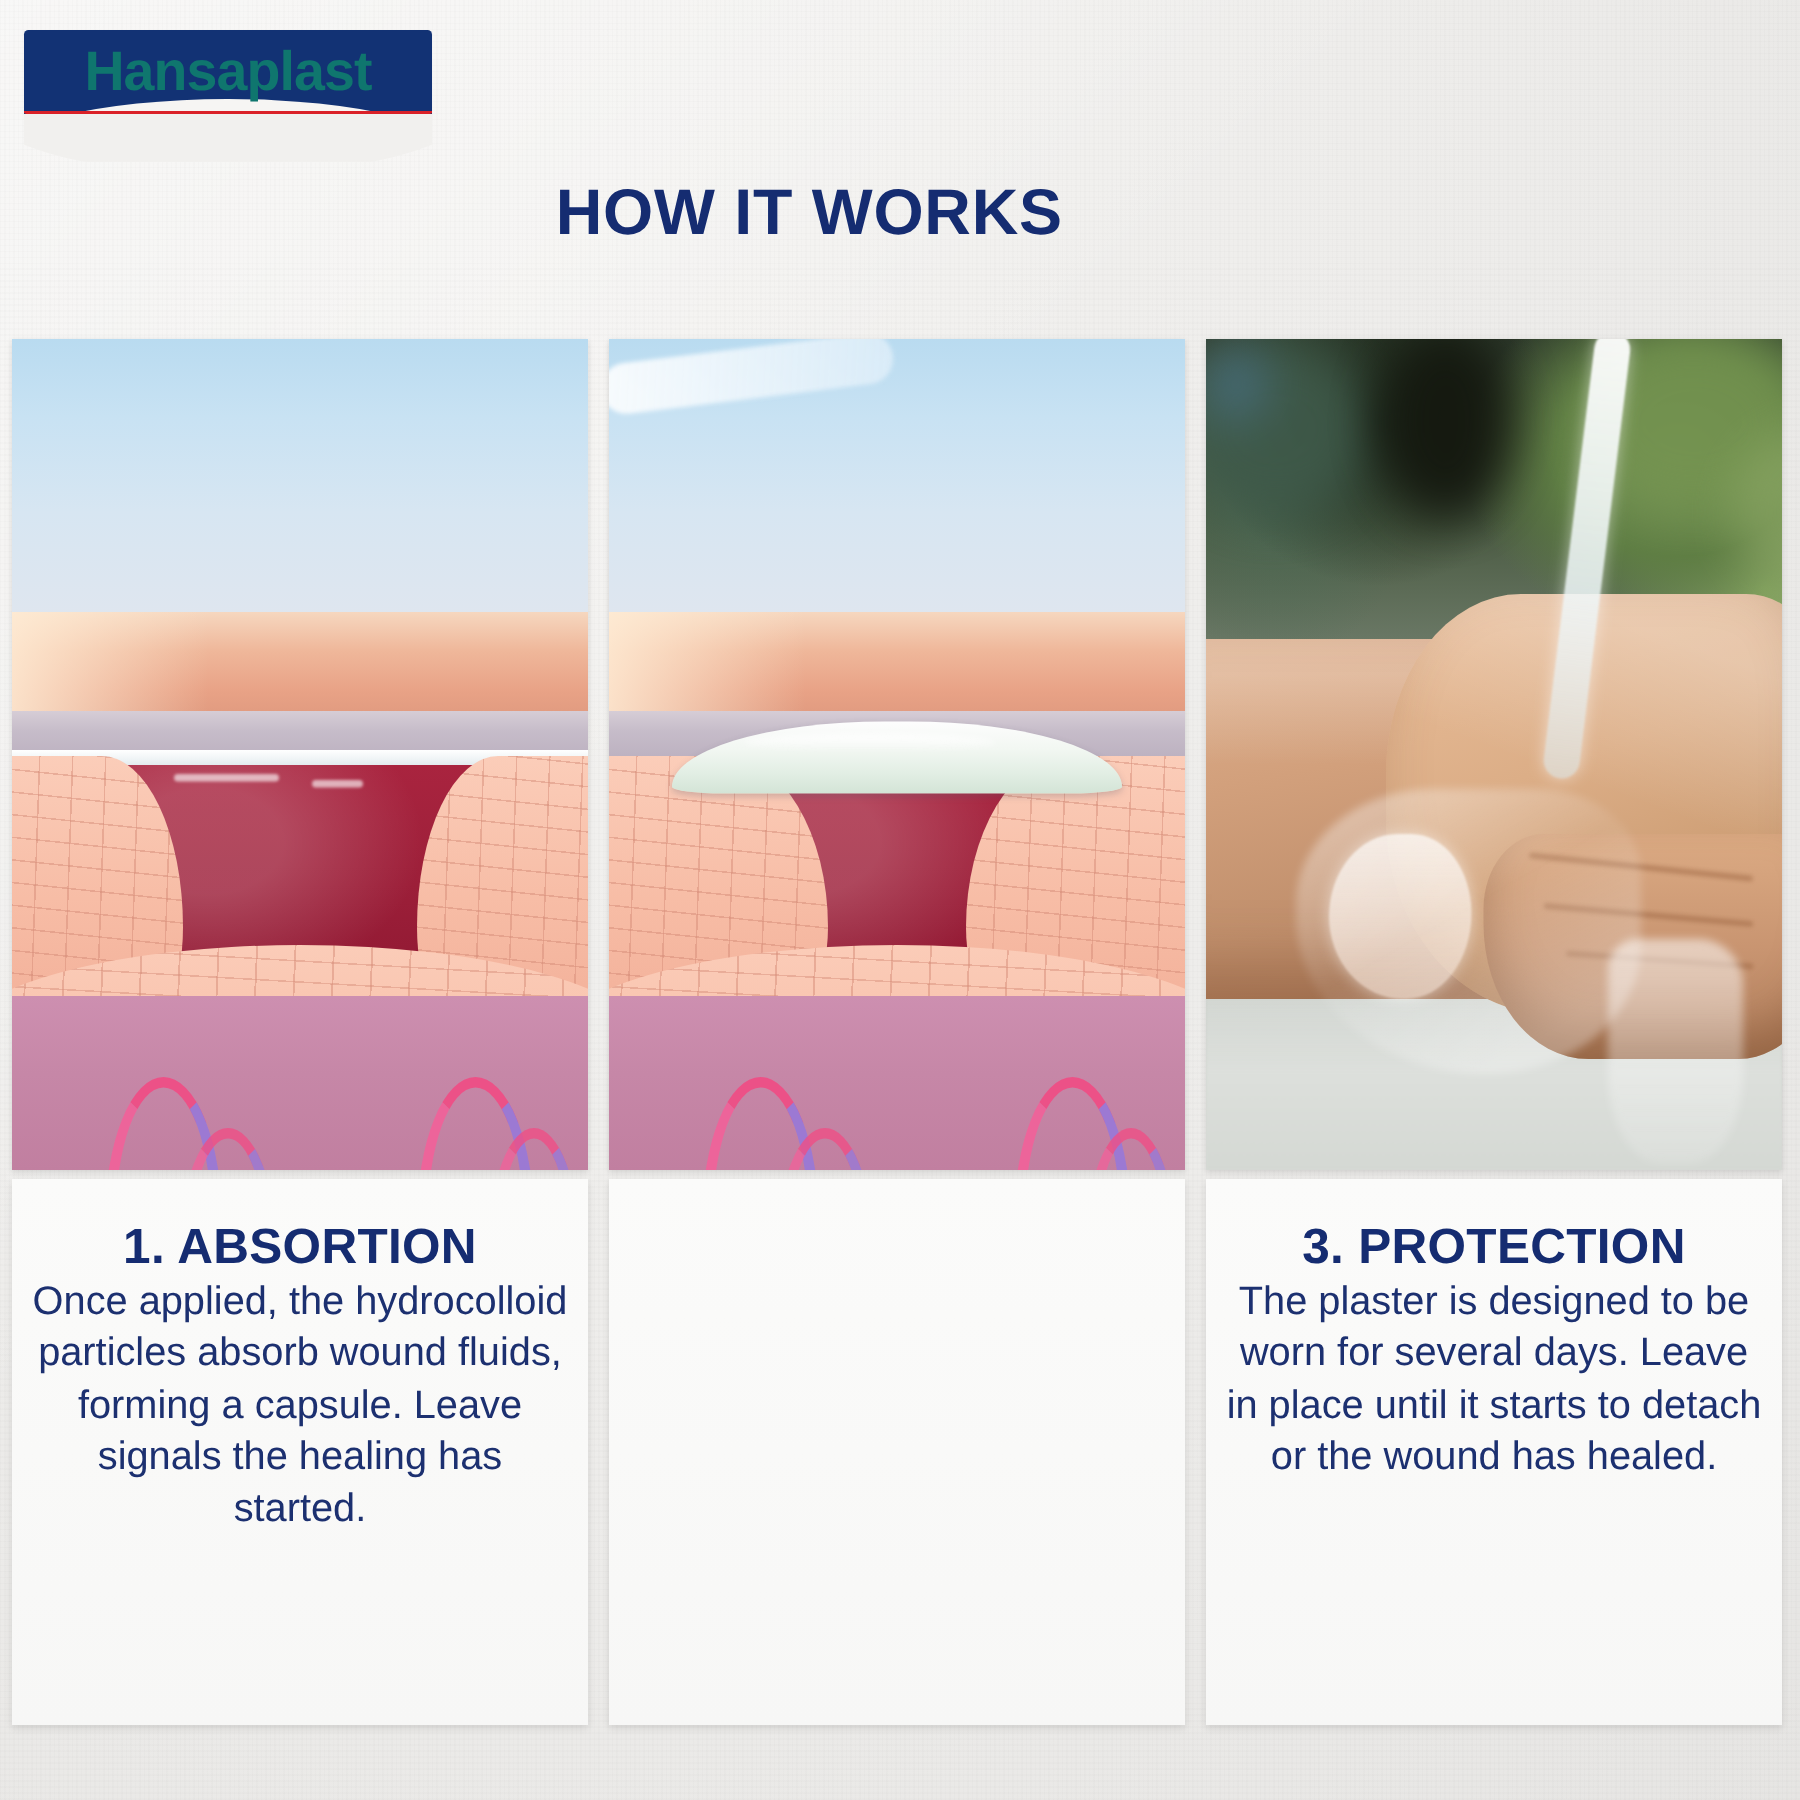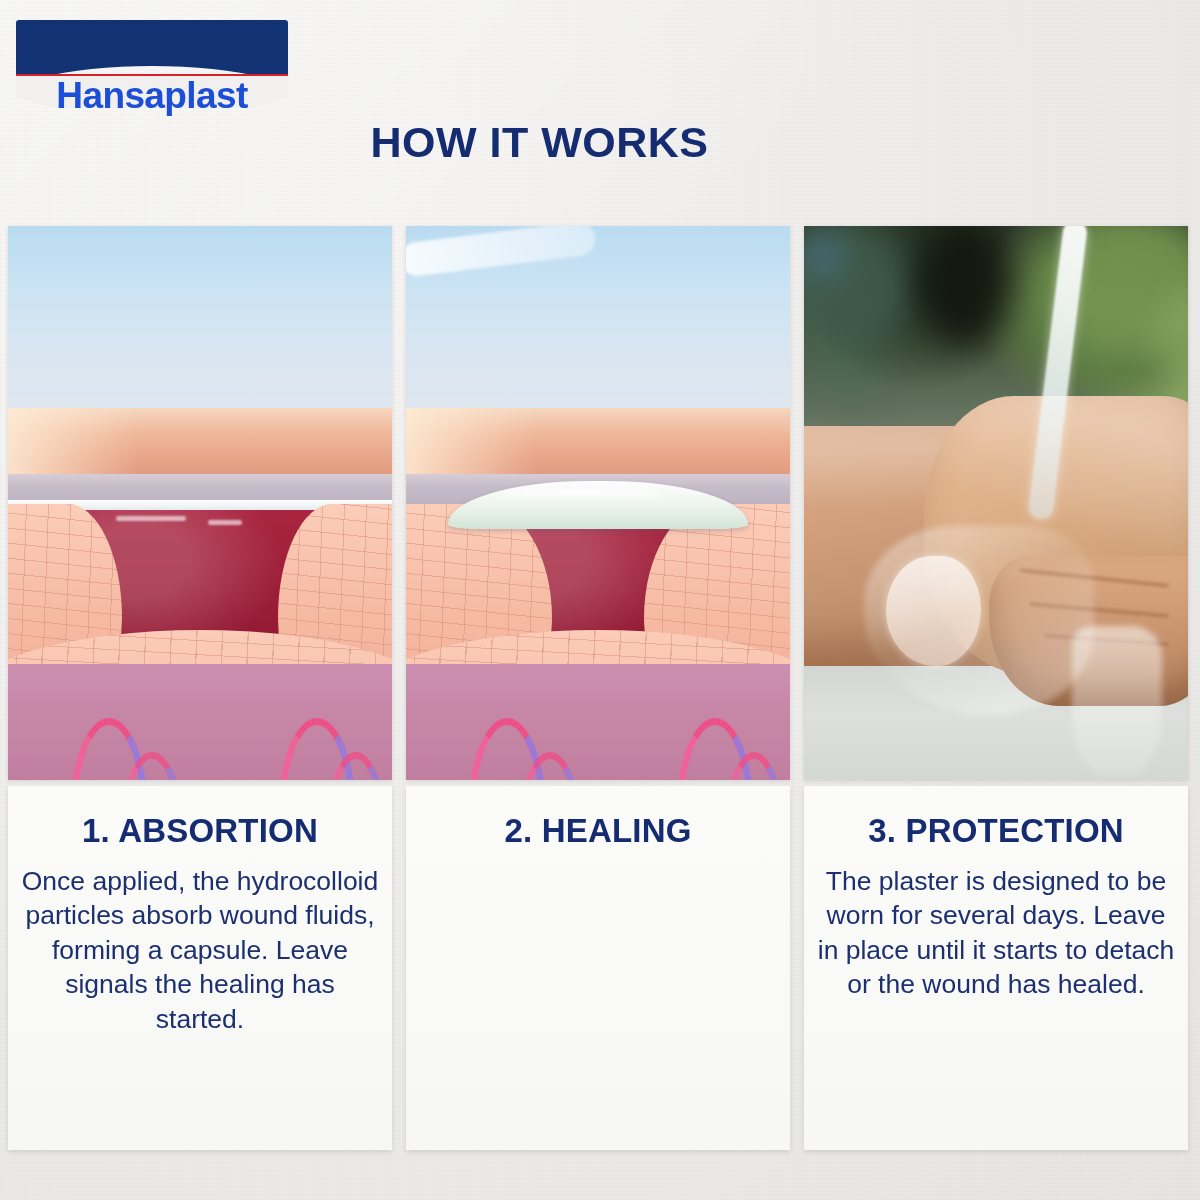--- a/index.html
+++ b/index.html
@@ -34,23 +34,22 @@
     border-radius:3px 3px 0 0;
     overflow:hidden;
   }
   .logo-shield:after{
     content:""; position:absolute; left:-8%; bottom:-26px; width:116%; height:40px;
     background:#f6f5f3; border-radius:50% 50% 0 0 / 100% 100% 0 0;
   }
   .logo-word{
     position:absolute; left:0; top:0; width:272px; height:56px;
     display:flex; align-items:center; justify-content:center;
-    color:#1d4ed8; font-size:37px; font-weight:bold; letter-spacing:-.6px;
+    color:#0f766e; font-size:37px; font-weight:bold; letter-spacing:-.6px;
     z-index:3;
-    margin-top:48px;
   }
   .logo-swoosh{
     position:absolute; left:0; top:54px; width:272px; height:34px; overflow:hidden;
   }
   .logo-swoosh:before{
     content:""; position:absolute; left:-8%; top:-20px; width:116%; height:42px;
     background:#da2128; border-radius:0 0 50% 50% / 0 0 100% 100%;
   }
   .logo-swoosh:after{
     content:""; position:absolute; left:-8%; top:2px; width:116%; height:40px;
@@ -274,21 +273,21 @@
   
   .card{
     position:absolute; left:0; top:560px; width:384px; height:364px;
     background:linear-gradient(180deg,#fbfbfa 0%,#f7f7f6 100%);
     box-shadow:0 2px 5px rgba(0,0,0,.11);
     padding:26px 12px 10px;
     text-align:center;
   }
   .card h2{
     color:#152c71; font-size:33px; font-weight:bold; letter-spacing:.2px;
-    margin-bottom:14px; white-space:nowrap;
+    white-space:nowrap;
   }
   .card p{
     color:#1c3070; font-size:26.5px; line-height:1.30; font-weight:normal;
   }
 </style>
 </head>
 <body>
 
 <div class="logo">
   <div class="logo-shield"></div>
@@ -345,21 +344,20 @@
       <div class="wave wave-pink"></div>
       <div class="wave wave-grey"></div>
       <div class="dermis">
         <div class="capillary cap-a"></div>
         <div class="capillary cap-b"></div>
         <div class="capillary cap-c"></div>
         <div class="capillary cap-d"></div>
       </div>
     </div>
     <div class="card">
-      <h2>2. HEALING</h2>
     </div>
   </div>
 
   <div class="col c3">
     <div class="figure">
       <div class="photo"></div>
       <div class="bokeh bk1"></div>
       <div class="bokeh bk2"></div>
       <div class="bokeh bk3"></div>
       <div class="bokeh bk4"></div>

